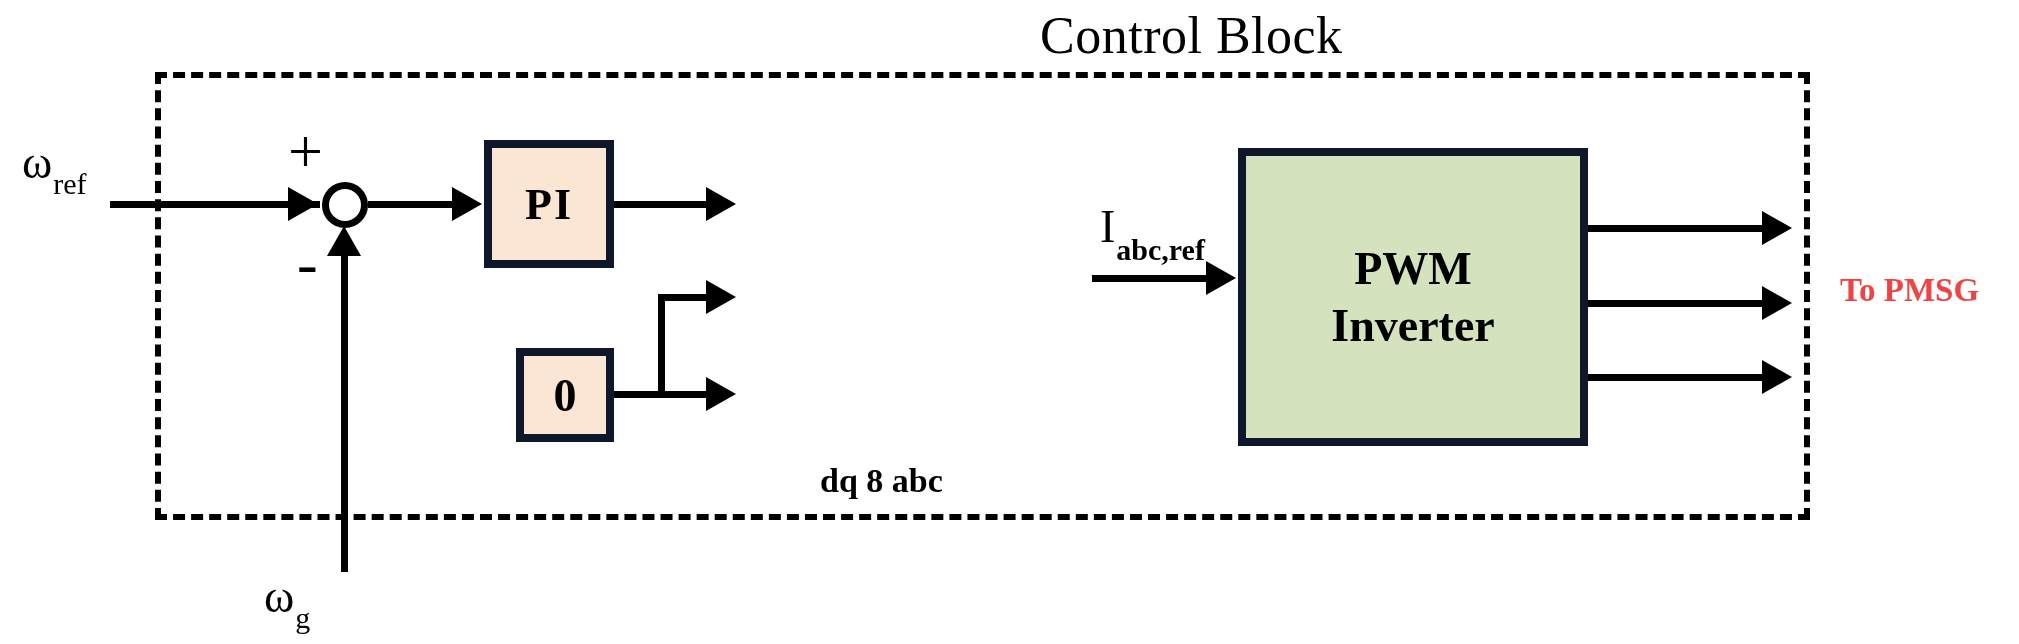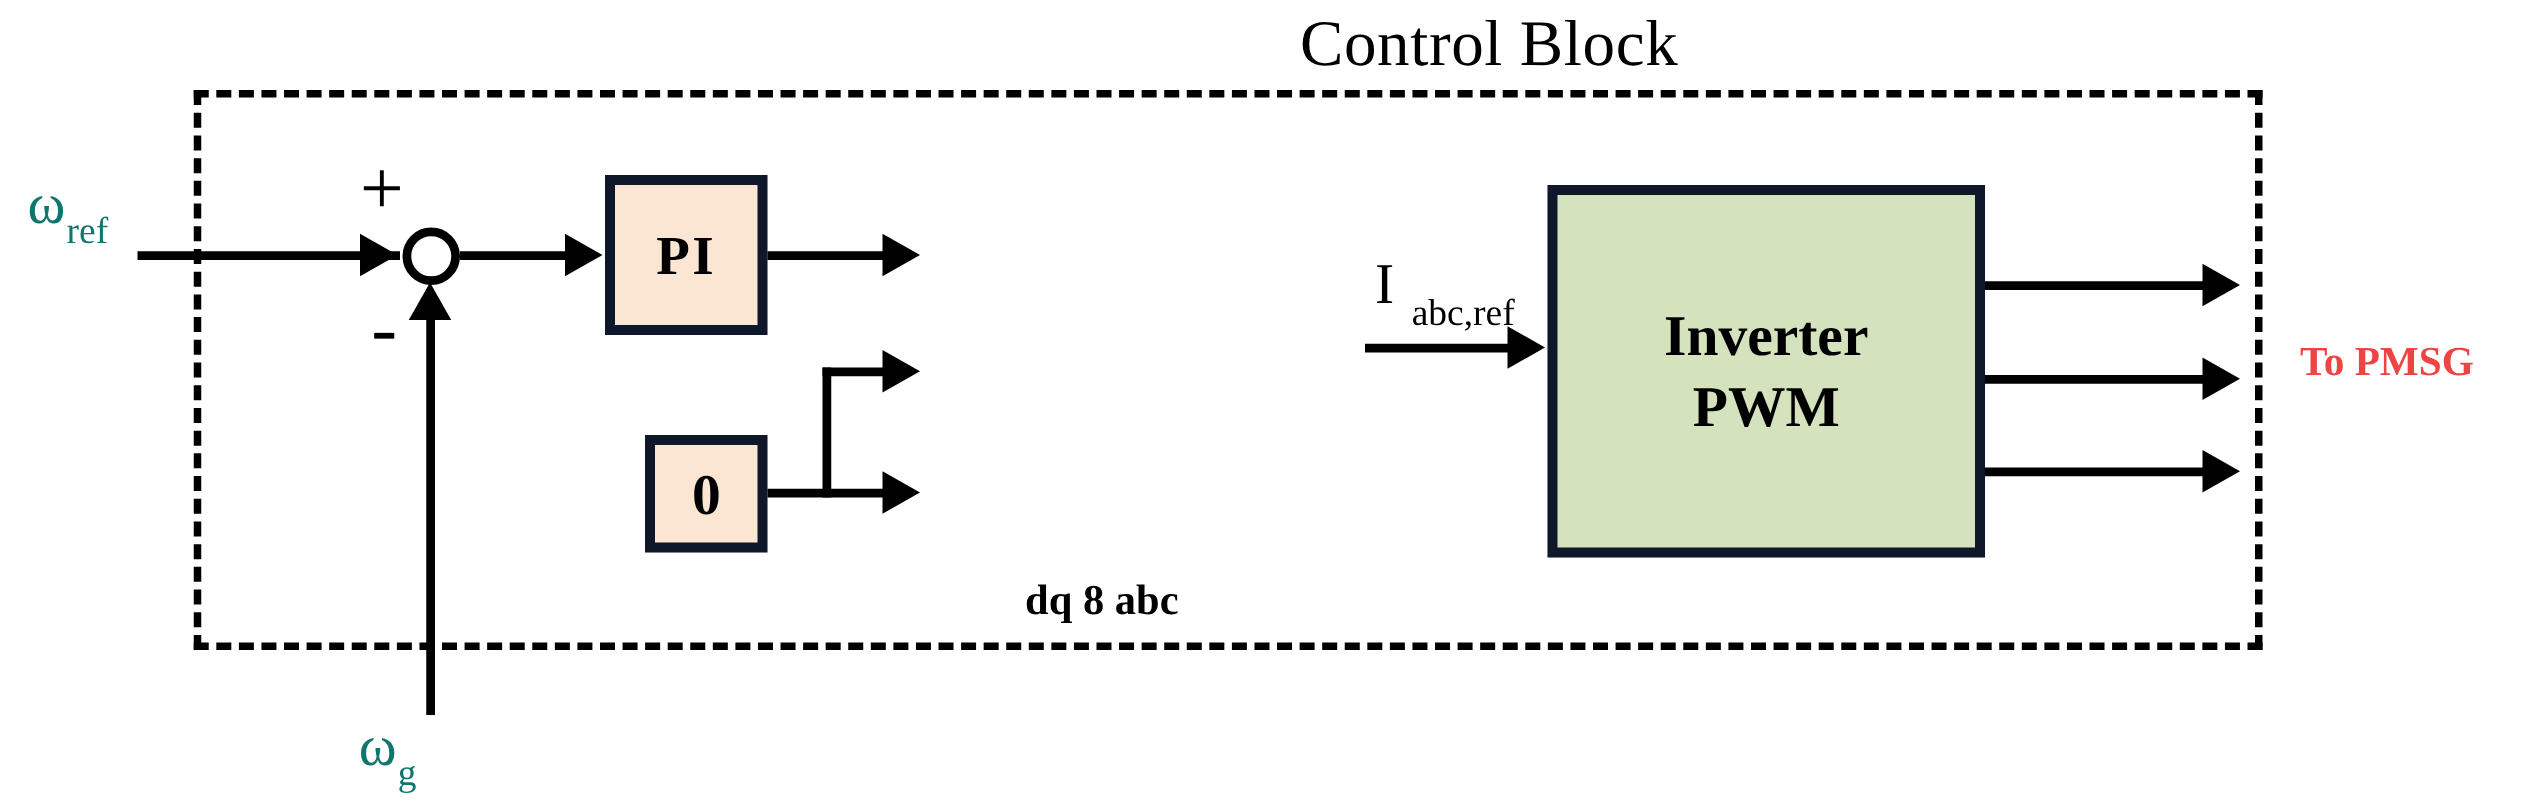--- a/index.html
+++ b/index.html
@@ -45,32 +45,32 @@
     font-size: 33px;
     font-weight: bold;
     color: #ef4444;
     white-space: nowrap;
   }
 
   
   .omega-label {
     position: absolute;
     font-size: 46px;
-    color: #0f766e;
+    color: #000000;
     white-space: nowrap;
   }
   .omega-label .sub {
     font-size: 30px;
     vertical-align: sub;
     position: relative;
     top: 6px;
     left: 1px;
   }
   .omega-ref { left: 22px; top: 136px; }
-  .omega-g   { left: 287px; top: 570px; }
+  .omega-g   { left: 264px; top: 570px; }
 
   .sign-plus {
     position: absolute;
     left: 288px; top: 120px;
     font-size: 62px;
     line-height: 1;
     color: #000;
   }
   .sign-minus {
     position: absolute;
@@ -154,25 +154,25 @@
   .label-iabcref {
     position: absolute;
     left: 1100px;
     top: 200px;
     font-size: 46px;
     color: #000;
     white-space: nowrap;
   }
   .label-iabcref .sub {
     font-size: 30px;
-    font-weight: normal;
+    font-weight: bold;
     vertical-align: sub;
     position: relative;
     top: 8px;
-    left: 14px;
+    left: 1px;
   }
 
   
   .wire-h {
     position: absolute;
     height: 7px;
     background: #000;
   }
   .wire-v {
     position: absolute;
@@ -255,22 +255,22 @@
 
   <div class="caption-dq2abc">dq 8 abc</div>
 
   <div class="label-iabcref">
     <span>I</span><span class="sub">abc,ref</span>
   </div>
   <div class="wire-h" style="left:1092px; top:275px; width:118px;"></div>
   <div class="arrow-r" style="left:1206px; top:261px;"></div>
 
   <div class="blk blk-pwm">
+    <span>PWM</span>
     <span>Inverter</span>
-    <span>PWM</span>
   </div>
 
   <div class="wire-h" style="left:1588px; top:225px; width:180px;"></div>
   <div class="arrow-r" style="left:1762px; top:211px;"></div>
 
   <div class="wire-h" style="left:1588px; top:300px; width:180px;"></div>
   <div class="arrow-r" style="left:1762px; top:286px;"></div>
 
   <div class="wire-h" style="left:1588px; top:374px; width:180px;"></div>
   <div class="arrow-r" style="left:1762px; top:360px;"></div>

